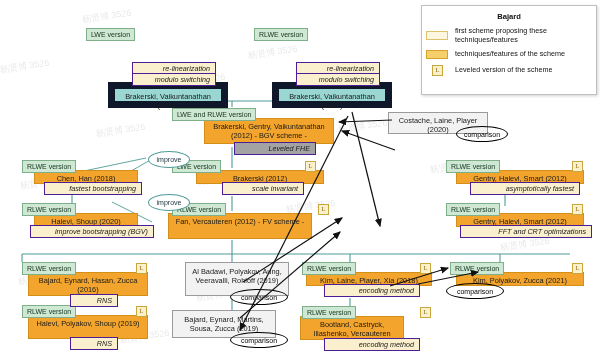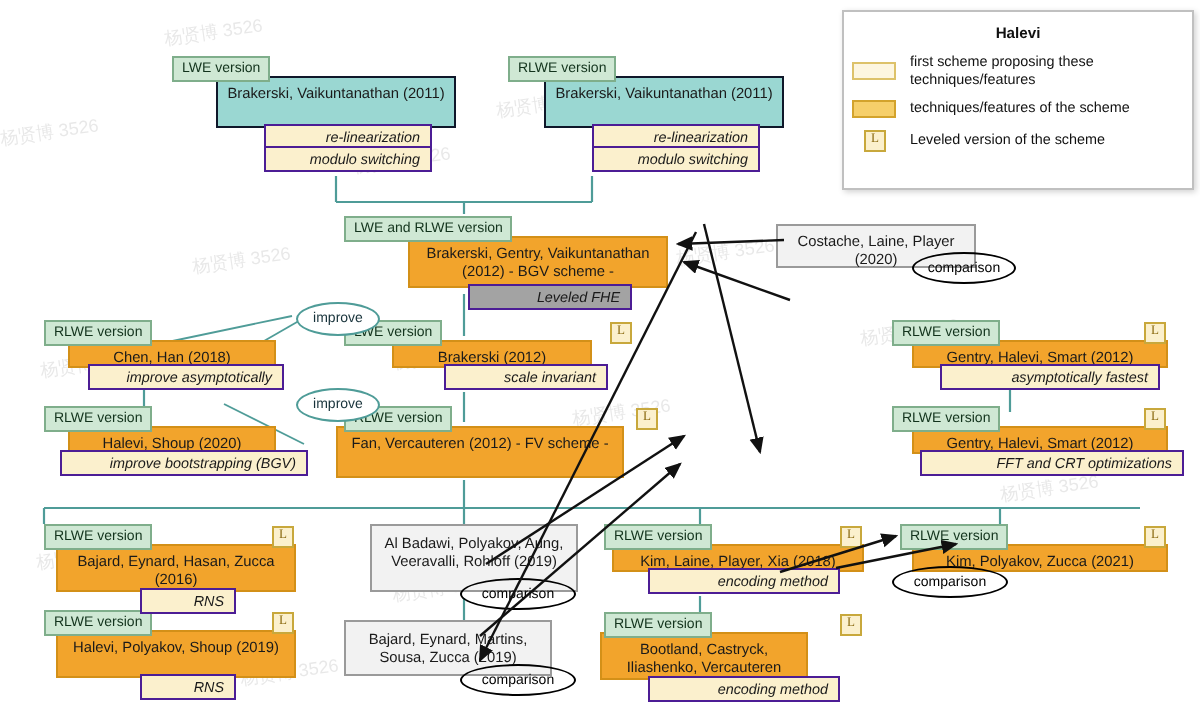--- a/index.html
+++ b/index.html
@@ -8,21 +8,21 @@
   #stage{position:absolute;left:0;top:0;width:600px;height:358px;}
 
   
   .node{position:absolute;}
   .tag{position:absolute;left:0;top:0;background:#cfe8d4;border:1px solid #7fae8b;
        font-size:7px;color:#12331c;padding:1px 4px;line-height:9px;white-space:nowrap;z-index:6;}
   .body{position:absolute;border:1px solid #d39018;text-align:center;
         font-size:7.4px;line-height:9.4px;color:#1a1a1a;padding:3px 4px;z-index:5;
         box-sizing:border-box;}
   .body.orange{background:#f2a42c;}
-  .body.teal{background:#9ad7d2;border:1px solid #0f172a;}
+  .body.teal{background:#9ad7d2;border:7px solid #0f172a;margin-top:44px;}
   .body.plain{background:#f2f2f2;border:1px solid #9a9a9a;}
   .feat{position:absolute;background:#fbf0cd;border:1px solid #4c1d95;
         font-style:italic;font-size:7.2px;line-height:9px;color:#1a1a1a;
         padding:1px 5px;white-space:nowrap;z-index:7;text-align:right;}
   .feat.cream{background:#a3a3a3;}
   .lbadge{position:absolute;width:9px;height:9px;background:#fbf0cd;border:1px solid #c8a83c;
           font-size:6.5px;line-height:8px;text-align:center;color:#8a6a10;z-index:8;
           font-family:"Liberation Serif",serif;}
   .ellip{position:absolute;border:1.3px solid #4f9c98;border-radius:50%;
          background:#ffffff;font-size:7px;line-height:1;color:#17323a;
@@ -146,32 +146,32 @@
     <div class="body plain" style="left:388px;top:112px;width:100px;height:22px;">Costache, Laine, Player (2020)</div>
     <div class="ellip black" style="left:456px;top:126px;width:50px;height:14px;">comparison</div>
   </div>
 
   <div class="ellip" style="left:148px;top:151px;width:40px;height:15px;">improve</div>
   <div class="ellip" style="left:148px;top:194px;width:40px;height:15px;">improve</div>
 
   <div class="node">
     <div class="tag" style="left:22px;top:160px;">RLWE version</div>
     <div class="body orange" style="left:34px;top:170px;width:104px;height:14px;">Chen, Han (2018)</div>
-    <div class="feat" style="left:44px;top:182px;width:86px;">improve asymptotically</div>
+    <div class="feat" style="left:44px;top:182px;width:86px;">fastest bootstrapping</div>
   </div>
 
   <div class="node">
     <div class="tag" style="left:22px;top:203px;">RLWE version</div>
     <div class="body orange" style="left:34px;top:213px;width:104px;height:14px;">Halevi, Shoup (2020)</div>
     <div class="feat" style="left:30px;top:225px;width:112px;">improve bootstrapping (BGV)</div>
   </div>
 
   <div class="node">
     <div class="tag" style="left:172px;top:160px;">LWE version</div>
-    <div class="body orange" style="left:196px;top:170px;width:100px;height:14px;">Brakerski (2012)</div>
+    <div class="body orange" style="left:196px;top:170px;width:128px;height:14px;">Brakerski (2012)</div>
     <div class="lbadge" style="left:305px;top:161px;">L</div>
     <div class="feat" style="left:222px;top:182px;width:70px;">scale invariant</div>
   </div>
 
   <div class="node">
     <div class="tag" style="left:172px;top:203px;">RLWE version</div>
     <div class="body orange" style="left:168px;top:213px;width:144px;height:26px;">Fan, Vercauteren (2012) - FV scheme -</div>
     <div class="lbadge" style="left:318px;top:204px;">L</div>
   </div>
 
@@ -228,21 +228,21 @@
   </div>
 
   <div class="node">
     <div class="tag" style="left:450px;top:262px;">RLWE version</div>
     <div class="body orange" style="left:456px;top:272px;width:128px;height:14px;">Kim, Polyakov, Zucca (2021)</div>
     <div class="lbadge" style="left:572px;top:263px;">L</div>
     <div class="ellip black" style="left:446px;top:283px;width:56px;height:14px;">comparison</div>
   </div>
 
   <div id="legend">
-    <div class="ltitle">Halevi</div>
+    <div class="ltitle">Bajard</div>
     <div class="lrow">
       <div class="lsw s1"></div>
       <div class="ltxt">first scheme proposing these techniques/features</div>
     </div>
     <div class="lrow">
       <div class="lsw s2"></div>
       <div class="ltxt">techniques/features of the scheme</div>
     </div>
     <div class="lrow">
       <div class="lsw s3">L</div>

